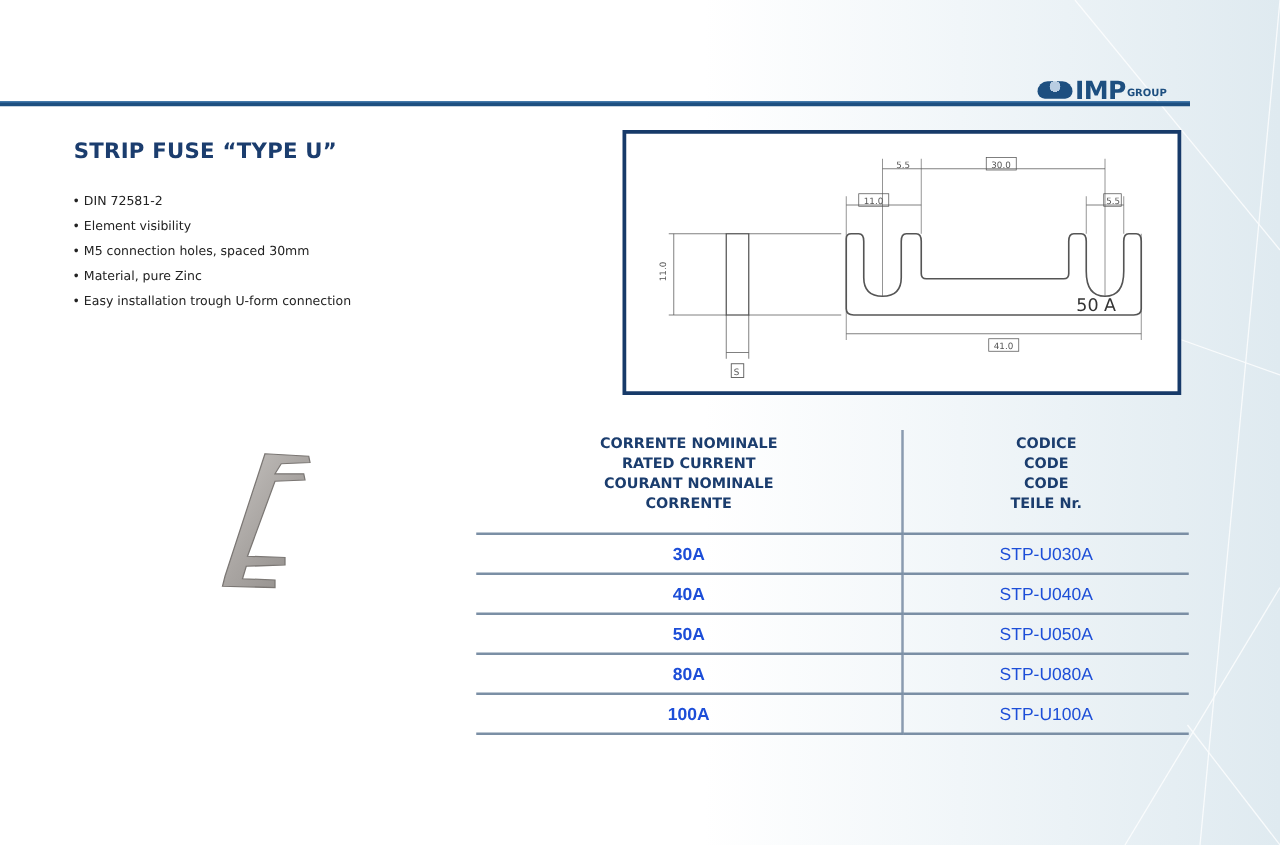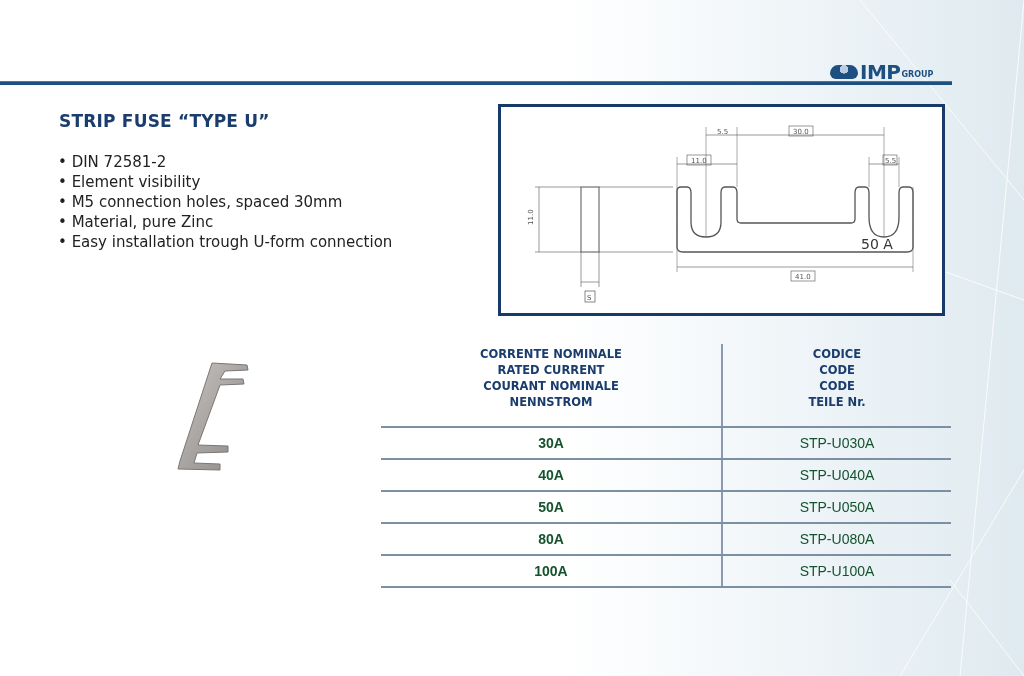--- a/index.html
+++ b/index.html
@@ -27,41 +27,41 @@
     font-family: "DejaVu Sans", sans-serif; font-weight:bold; font-size:8px; color:#1d4f80;
     margin-left:1px; margin-bottom:3px;
   }
   .title {
     position:absolute; left:59px; top:111px;
     font-family: "DejaVu Sans", sans-serif; font-weight:bold; font-size:17px; color:#1b3d6e;
     letter-spacing:0.2px;
   }
   .features { position:absolute; left:58px; top:152px; margin:0; padding:0; list-style:none; }
   .features li {
-    font-family: "DejaVu Sans", sans-serif; font-size:15px; color:#222; line-height:20px;
+    font-family: "DejaVu Sans", sans-serif; font-size:10px; color:#222; line-height:20px;
   }
   .features li::before { content:"• "; }
   .drawing-frame {
     position:absolute; left:498px; top:104px; width:447px; height:212px;
     border:3px solid #173a69; background:#fff; box-sizing:border-box;
   }
   .photo { position:absolute; left:150px; top:355px; width:120px; height:120px; }
   .spec-table {
     position:absolute; left:381px; top:344px; width:570px;
     border-collapse:collapse;
   }
   .spec-table th {
     font-family: "DejaVu Sans", sans-serif; font-weight:bold; font-size:11.5px; color:#1b3d6e;
     line-height:16px; text-align:center; padding:0 0 16px 0; height:66px; vertical-align:bottom;
     border-bottom:2px solid #7b8fa5;
   }
   .spec-table th.c1 { width:340px; }
   .spec-table th .ln { display:block; }
   .spec-table td {
-    height:30px; text-align:center; font-size:14px; color:#14532d;
+    height:30px; text-align:center; font-size:14px; color:#1d4ed8;
     border-bottom:2px solid #7b8fa5; padding:0;
   }
   .spec-table td.cur { font-weight:bold; }
   .spec-table .sep { border-right:2px solid #8a9bb0; }
 </style>
 </head>
 <body>
 
 <svg class="facet" width="1024" height="676" style="left:0;top:0">
   <g stroke="#ffffff" stroke-width="1" opacity="0.8" fill="none">
@@ -151,21 +151,21 @@
   </svg>
 </div>
 
 <table class="spec-table">
   <thead>
     <tr>
       <th class="c1 sep">
         <span class="ln">CORRENTE NOMINALE</span>
         <span class="ln">RATED CURRENT</span>
         <span class="ln">COURANT NOMINALE</span>
-        <span class="ln">NENNSTROM</span>
+        <span class="ln">CORRENTE</span>
       </th>
       <th>
         <span class="ln">CODICE</span>
         <span class="ln">CODE</span>
         <span class="ln">CODE</span>
         <span class="ln">TEILE Nr.</span>
       </th>
     </tr>
   </thead>
   <tbody>

